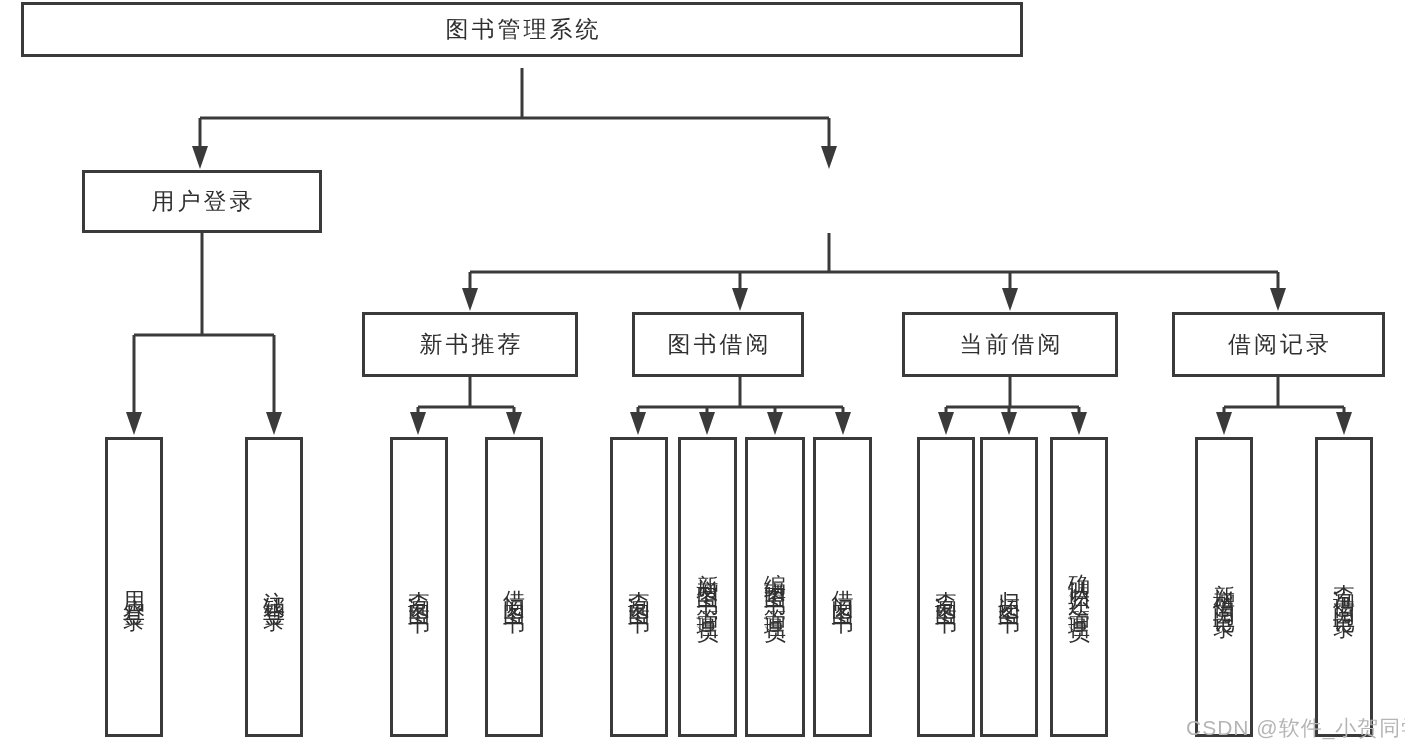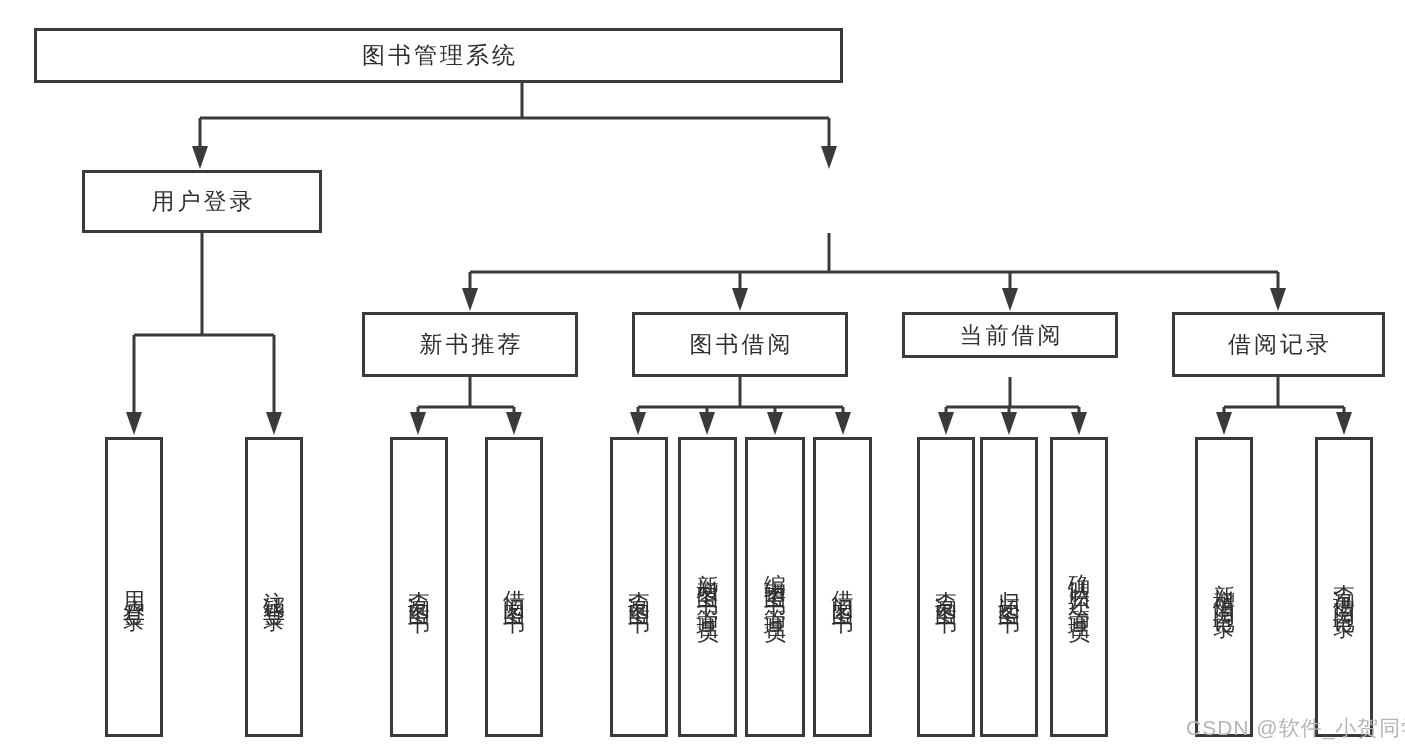--- a/index.html
+++ b/index.html
@@ -106,35 +106,35 @@
       <polygon points="767,412 783,412 775,435"></polygon>
       <polygon points="835,412 851,412 843,435"></polygon>
       <polygon points="938,412 954,412 946,435"></polygon>
       <polygon points="1001,412 1017,412 1009,435"></polygon>
       <polygon points="1071,412 1087,412 1079,435"></polygon>
       <polygon points="1216,412 1232,412 1224,435"></polygon>
       <polygon points="1336,412 1352,412 1344,435"></polygon>
     </g>
   </svg>
 
-  <div class="node" style="left:21px;top:28px;width:809px;height:55px;margin-left:13px;">
+  <div class="node" style="left:21px;top:2px;width:1002px;height:55px;">
     <span class="h-label">图书管理系统</span>
   </div>
 
   <div class="node" style="left:82px;top:170px;width:240px;height:63px;">
     <span class="h-label">用户登录</span>
   </div>
 
   <div class="node" style="left:362px;top:312px;width:216px;height:65px;text-align:right;">
     <span class="h-label">新书推荐</span>
   </div>
-  <div class="node" style="left:632px;top:312px;width:216px;height:65px;">
+  <div class="node" style="left:632px;top:312px;width:172px;height:65px;">
     <span class="h-label">图书借阅</span>
   </div>
-  <div class="node" style="left:902px;top:312px;width:216px;height:46px;">
+  <div class="node" style="left:902px;top:312px;width:216px;height:65px;">
     <span class="h-label">当前借阅</span>
   </div>
   <div class="node" style="left:1172px;top:312px;width:213px;height:65px;">
     <span class="h-label">借阅记录</span>
   </div>
 
   <div class="node v-node" style="left:105px;top:437px;width:58px;height:300px;">
     <span>用户登录</span>
   </div>
   <div class="node v-node" style="left:245px;top:437px;width:58px;height:300px;">

